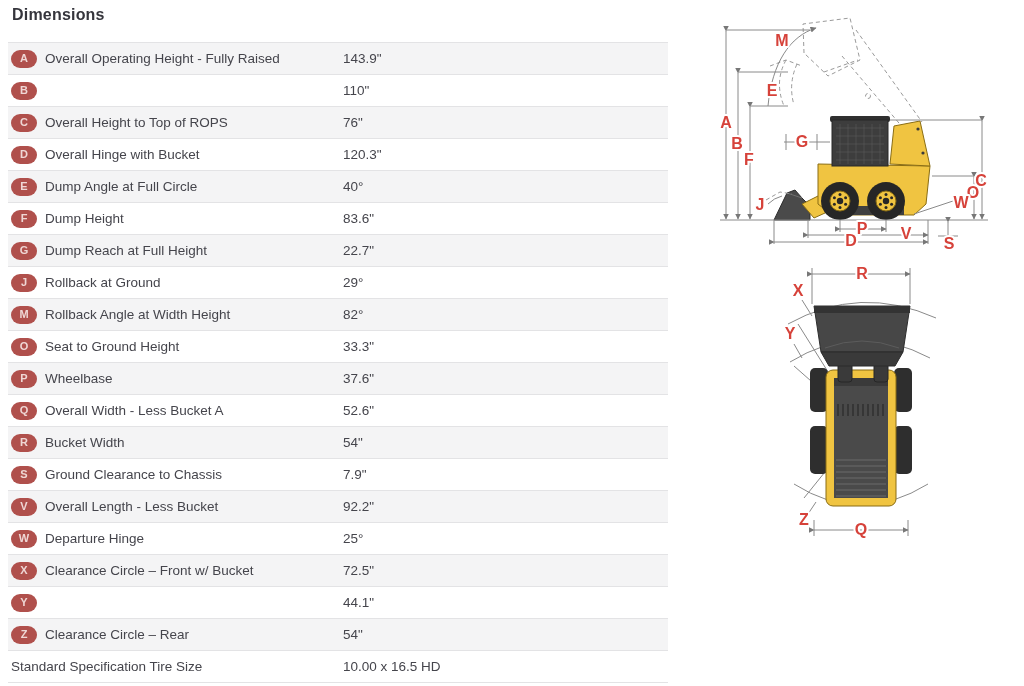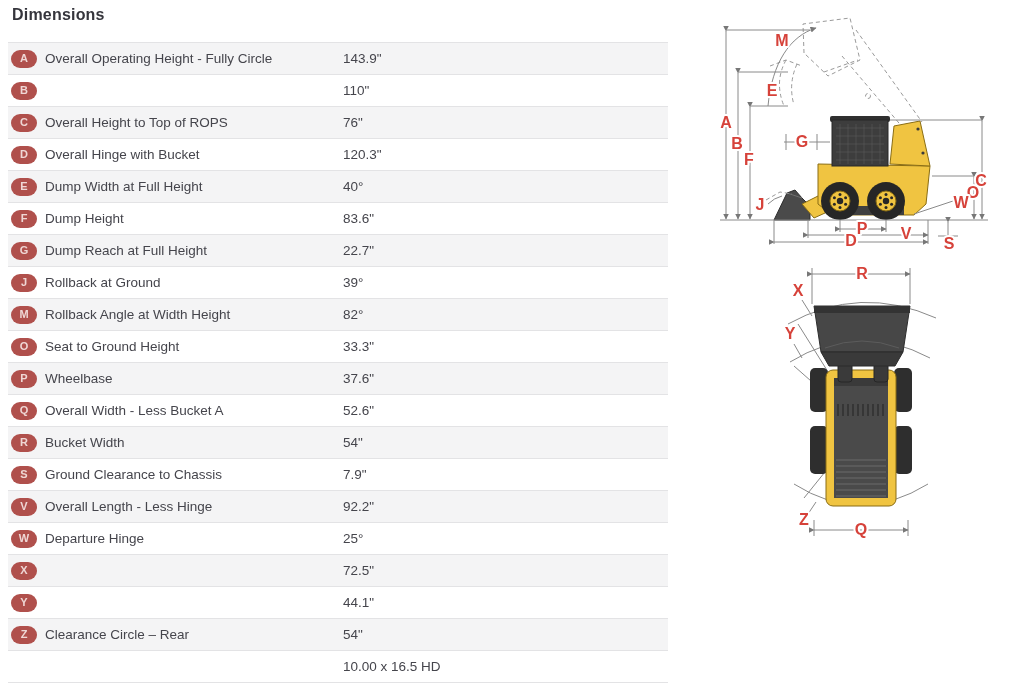--- a/index.html
+++ b/index.html
@@ -27,21 +27,21 @@
 </style>
 </head>
 <body>
 
 <div class="page">
   <div class="title">Dimensions</div>
 
   <div class="spec-table">
   <div class="row alt">
     <span class="badge">A</span>
-    <span class="label">Overall Operating Height - Fully Circle</span>
+    <span class="label">Overall Operating Height - Fully Raised</span>
     <span class="value">143.9"</span>
   </div>
 
   <div class="row">
     <span class="badge">B</span>
     <span class="value">110"</span>
   </div>
 
   <div class="row alt">
     <span class="badge">C</span>
@@ -50,40 +50,40 @@
   </div>
 
   <div class="row">
     <span class="badge">D</span>
     <span class="label">Overall Hinge with Bucket</span>
     <span class="value">120.3"</span>
   </div>
 
   <div class="row alt">
     <span class="badge">E</span>
-    <span class="label">Dump Width at Full Height</span>
+    <span class="label">Dump Angle at Full Circle</span>
     <span class="value">40°</span>
   </div>
 
   <div class="row">
     <span class="badge">F</span>
     <span class="label">Dump Height</span>
     <span class="value">83.6"</span>
   </div>
 
   <div class="row alt">
     <span class="badge">G</span>
     <span class="label">Dump Reach at Full Height</span>
     <span class="value">22.7"</span>
   </div>
 
   <div class="row">
     <span class="badge">J</span>
     <span class="label">Rollback at Ground</span>
-    <span class="value">39°</span>
+    <span class="value">29°</span>
   </div>
 
   <div class="row alt">
     <span class="badge">M</span>
     <span class="label">Rollback Angle at Width Height</span>
     <span class="value">82°</span>
   </div>
 
   <div class="row">
     <span class="badge">O</span>
@@ -110,48 +110,50 @@
   </div>
 
   <div class="row">
     <span class="badge">S</span>
     <span class="label">Ground Clearance to Chassis</span>
     <span class="value">7.9"</span>
   </div>
 
   <div class="row alt">
     <span class="badge">V</span>
-    <span class="label">Overall Length - Less Hinge</span>
+    <span class="label">Overall Length - Less Bucket</span>
     <span class="value">92.2"</span>
   </div>
 
   <div class="row">
     <span class="badge">W</span>
     <span class="label">Departure Hinge</span>
     <span class="value">25°</span>
   </div>
 
   <div class="row alt">
     <span class="badge">X</span>
+    <span class="label">Clearance Circle – Front w/ Bucket</span>
     <span class="value">72.5"</span>
   </div>
 
   <div class="row">
     <span class="badge">Y</span>
     <span class="value">44.1"</span>
   </div>
 
   <div class="row alt">
     <span class="badge">Z</span>
     <span class="label">Clearance Circle – Rear</span>
     <span class="value">54"</span>
   </div>
 
   <div class="row">
 
+    <span class="label">Standard Specification Tire Size</span>
     <span class="value">10.00 x 16.5 HD</span>
   </div>
 </div>
 
   <svg class="diag diag-side" width="334" height="250" viewBox="0 0 334 250">
     <defs>
       <marker id="arrS" markerWidth="7" markerHeight="6" refX="5.5" refY="3" orient="auto">
         <path d="M0,0 L6,3 L0,6 Z" fill="#777"></path>
       </marker>
     </defs>

